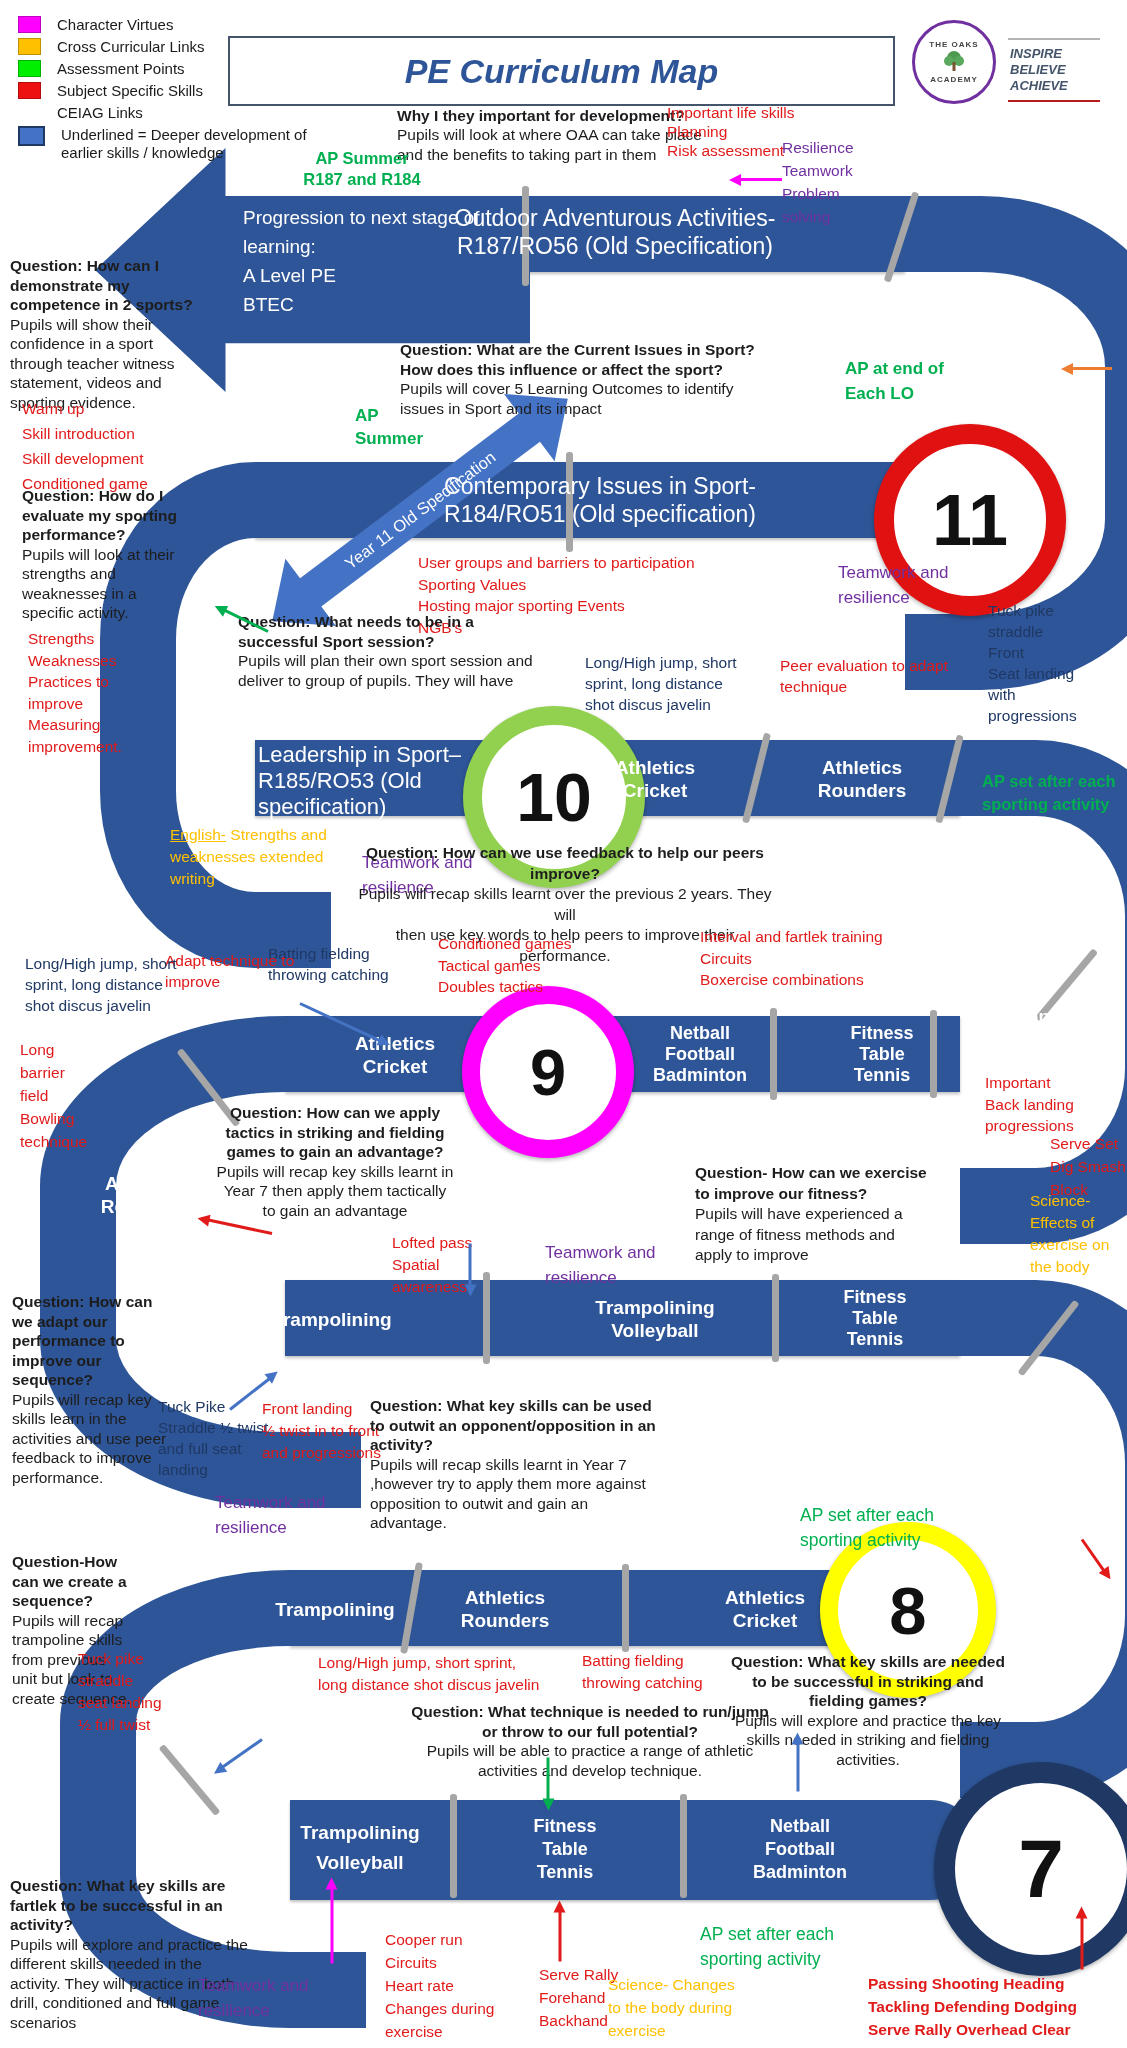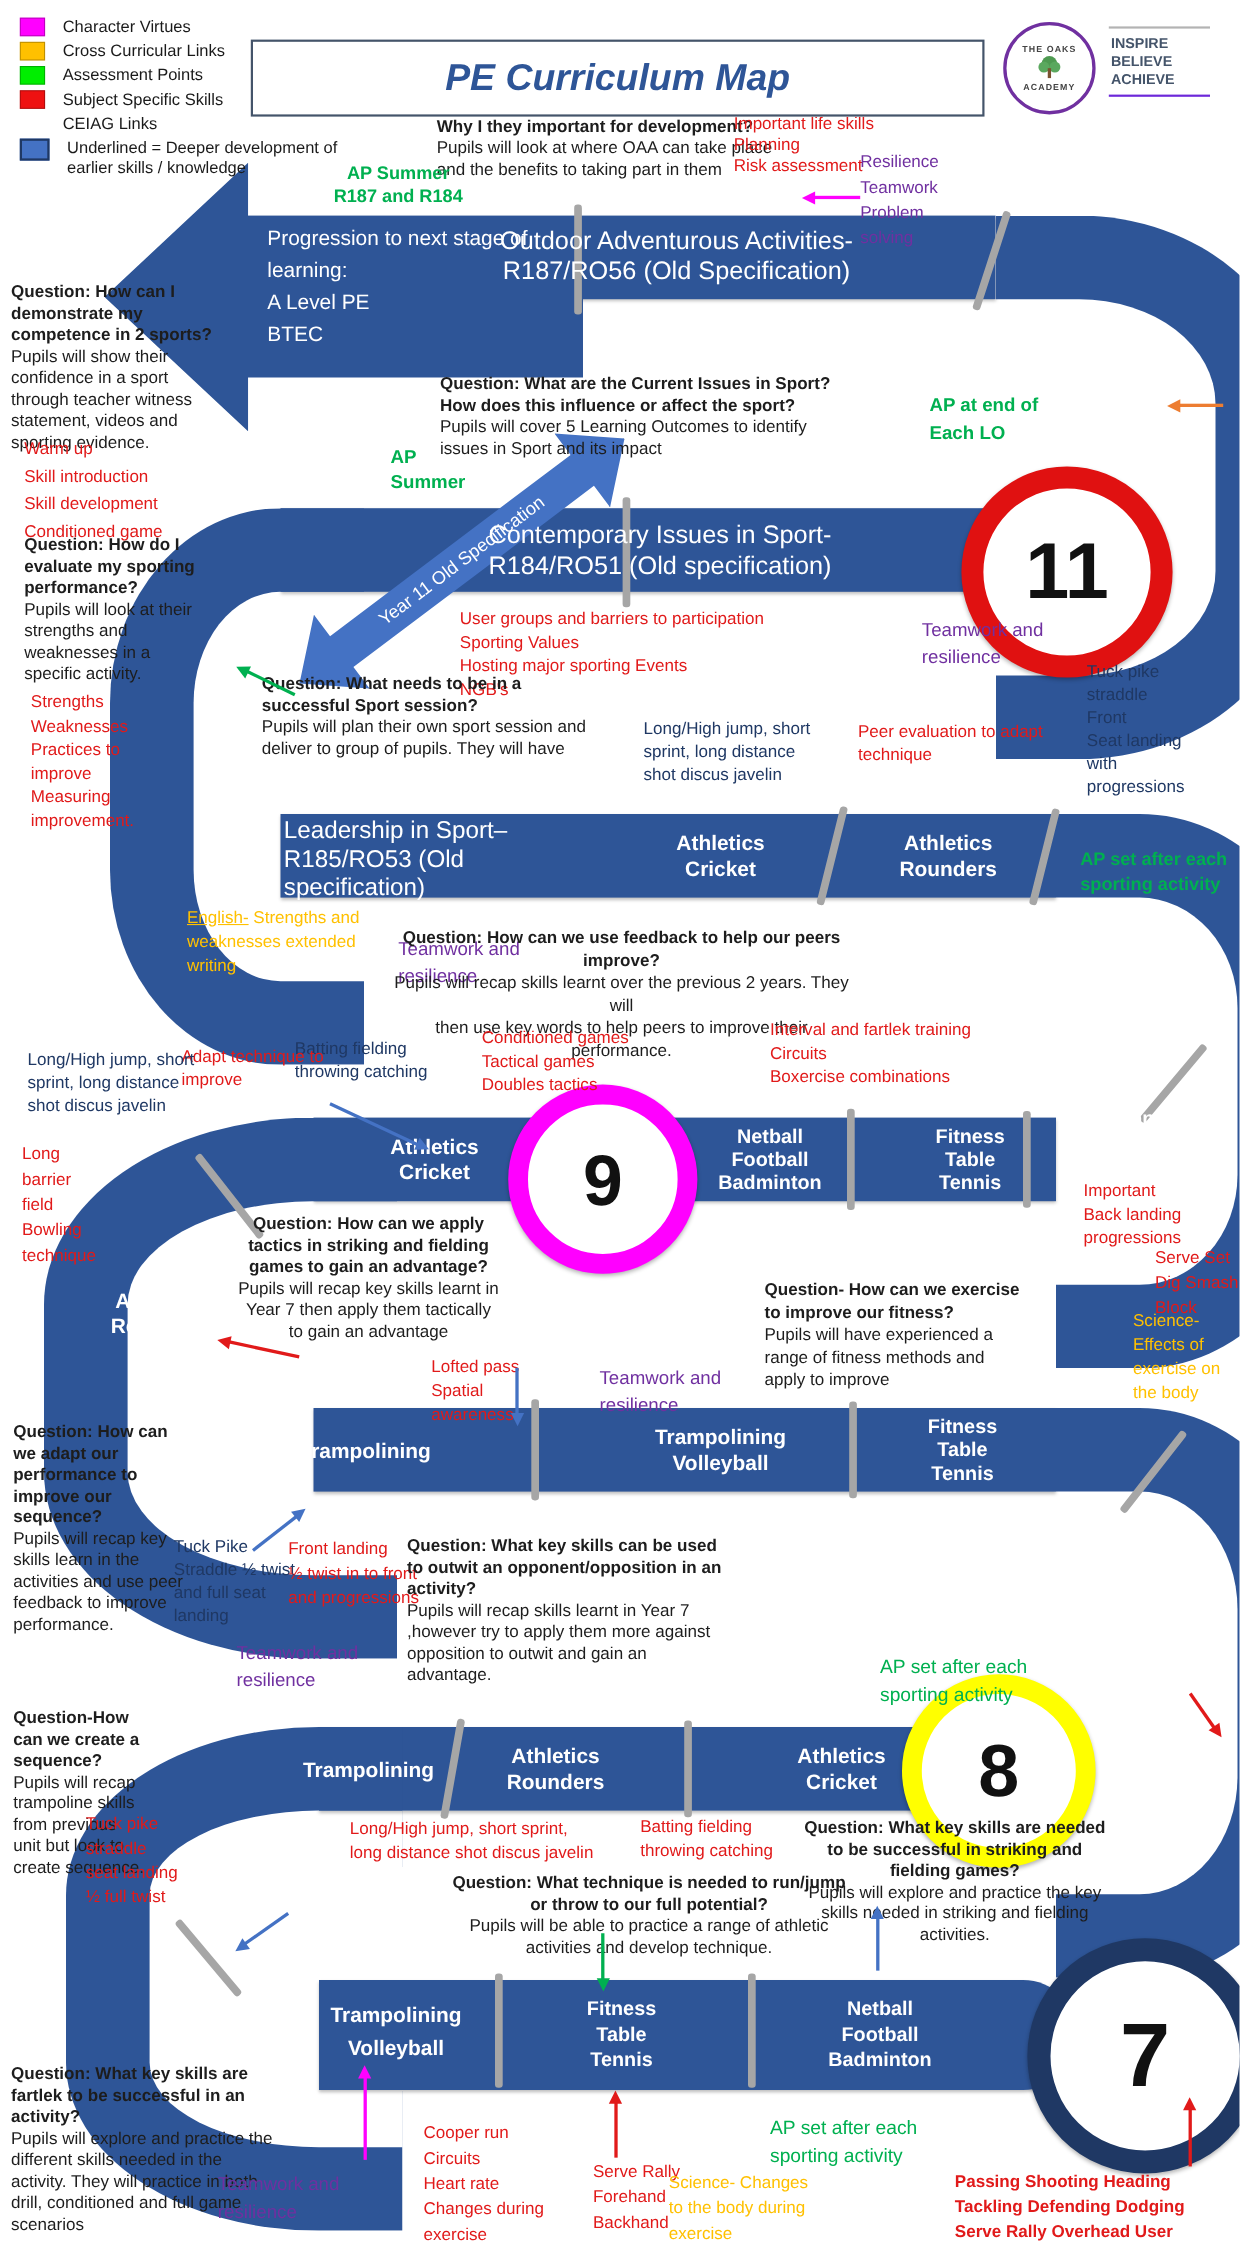--- a/index.html
+++ b/index.html
@@ -33,22 +33,22 @@
   #title-box .t{font-size:34px;font-weight:bold;font-style:italic;color:#2e5597;}
   #legend{position:absolute;left:18px;top:16px;z-index:5;}
   .leg-row{display:flex;align-items:flex-start;margin-bottom:4px;}
   .leg-sw{width:21px;height:15px;margin-right:16px;flex:none;border:1px solid rgba(0,0,0,.25);}
   .leg-sw.none{visibility:hidden;}
   .leg-txt{font-size:15px;color:#1a1a1a;line-height:18px;}
   #logo{position:absolute;left:912px;top:20px;width:78px;height:78px;border:3px solid #7030a0;
     border-radius:50%;z-index:5;display:flex;flex-direction:column;align-items:center;
     justify-content:center;background:#fff;}
   #logo .arc{font-size:8px;font-weight:bold;letter-spacing:1px;color:#444;}
-  #tagline{position:absolute;left:1008px;top:24px;z-index:5;border-top:2px solid #b3b3b3;
-    border-bottom:2px solid #6d28d9;padding:6px 2px;width:88px;}
+  #tagline{position:absolute;left:1008px;top:38px;z-index:5;border-top:2px solid #b3b3b3;
+    border-bottom:2px solid #b91c1c;padding:6px 2px;width:88px;font-style:italic;}
   #tagline div{font-size:13px;font-weight:bold;color:#44546a;line-height:16px;}
 </style>
 </head>
 <body>
 
 <div id="stage">
 
   <div class="band" style="left:225px;top:196px;width:680px;height:76px;"></div>
   <div class="uturn right" style="left:905px;top:196px;width:200px;height:342px;border-width:76px;border-radius:0 200px 200px 0 / 0 171px 171px 0;"></div>
   <div class="band" style="left:255px;top:462px;width:650px;height:76px;"></div>
@@ -126,20 +126,21 @@
     </svg>
     <div class="arc">ACADEMY</div>
   </div>
   <div id="tagline">
     <div>INSPIRE</div>
     <div>BELIEVE</div>
     <div>ACHIEVE</div>
   </div>
 
 <div class="badge" style="left: 874px; top: 424px; width: 152px; height: 152px; border: 20px solid rgb(224, 17, 17); font-size: 72px;">11</div>
+    <div class="badge" style="left: 463px; top: 706px; width: 144px; height: 144px; border: 19px solid rgb(146, 208, 80); font-size: 68px;">10</div>
     <div class="badge" style="left: 462px; top: 986px; width: 136px; height: 136px; border: 18px solid rgb(255, 0, 255); font-size: 65px;">9</div>
     <div class="badge" style="left: 820px; top: 1522px; width: 140px; height: 140px; border: 18px solid rgb(255, 255, 0); font-size: 67px;">8</div>
     <div class="badge" style="left: 934px; top: 1762px; width: 172px; height: 172px; border: 21px solid rgb(31, 56, 100); font-size: 82px;">7</div>
     <div class="bandlabel" style="font-size: 23px; line-height: 28px; top: 204px; left: 415px; width: 400px;">
       <div>Outdoor Adventurous Activities-</div>
       <div>R187/RO56 (Old Specification)</div>
     </div>
     <div class="bandlabel" style="font-size: 23px; line-height: 28px; top: 472px; left: 400px; width: 400px;">
       <div>Contemporary Issues in Sport-</div>
       <div>R184/RO51 (Old specification)</div>
@@ -524,21 +525,21 @@
       <div>to the body during</div>
       <div>exercise</div>
     </div>
     <div class="ann" style="left: 700px; top: 1922px; color: rgb(0, 176, 80); font-size: 17.5px; line-height: 25px;">
       <div>AP set after each</div>
       <div>sporting activity</div>
     </div>
     <div class="ann" style="left: 868px; top: 1972px; color: rgb(225, 26, 26); font-size: 15.5px; line-height: 23px; font-weight: bold;">
       <div>Passing Shooting Heading</div>
       <div>Tackling Defending Dodging</div>
-      <div>Serve Rally Overhead User</div>
+      <div>Serve Rally Overhead Clear</div>
     </div>
     <div class="arrowline" style="left: 782px; top: 178px; width: 42px; background: rgb(255, 0, 255); transform: rotate(180deg);">
       <span class="head" style="border-left: 12px solid rgb(255, 0, 255);"></span>
     </div>
     <div class="arrowline" style="left: 1112px; top: 367px; width: 40px; background: rgb(237, 125, 49); transform: rotate(180deg);">
       <span class="head" style="border-left: 12px solid rgb(237, 125, 49);"></span>
     </div>
     <div class="arrowline" style="left: 268px; top: 630px; width: 48px; background: rgb(0, 176, 80); transform: rotate(206deg);">
       <span class="head" style="border-left: 12px solid rgb(0, 176, 80);"></span>
     </div>

